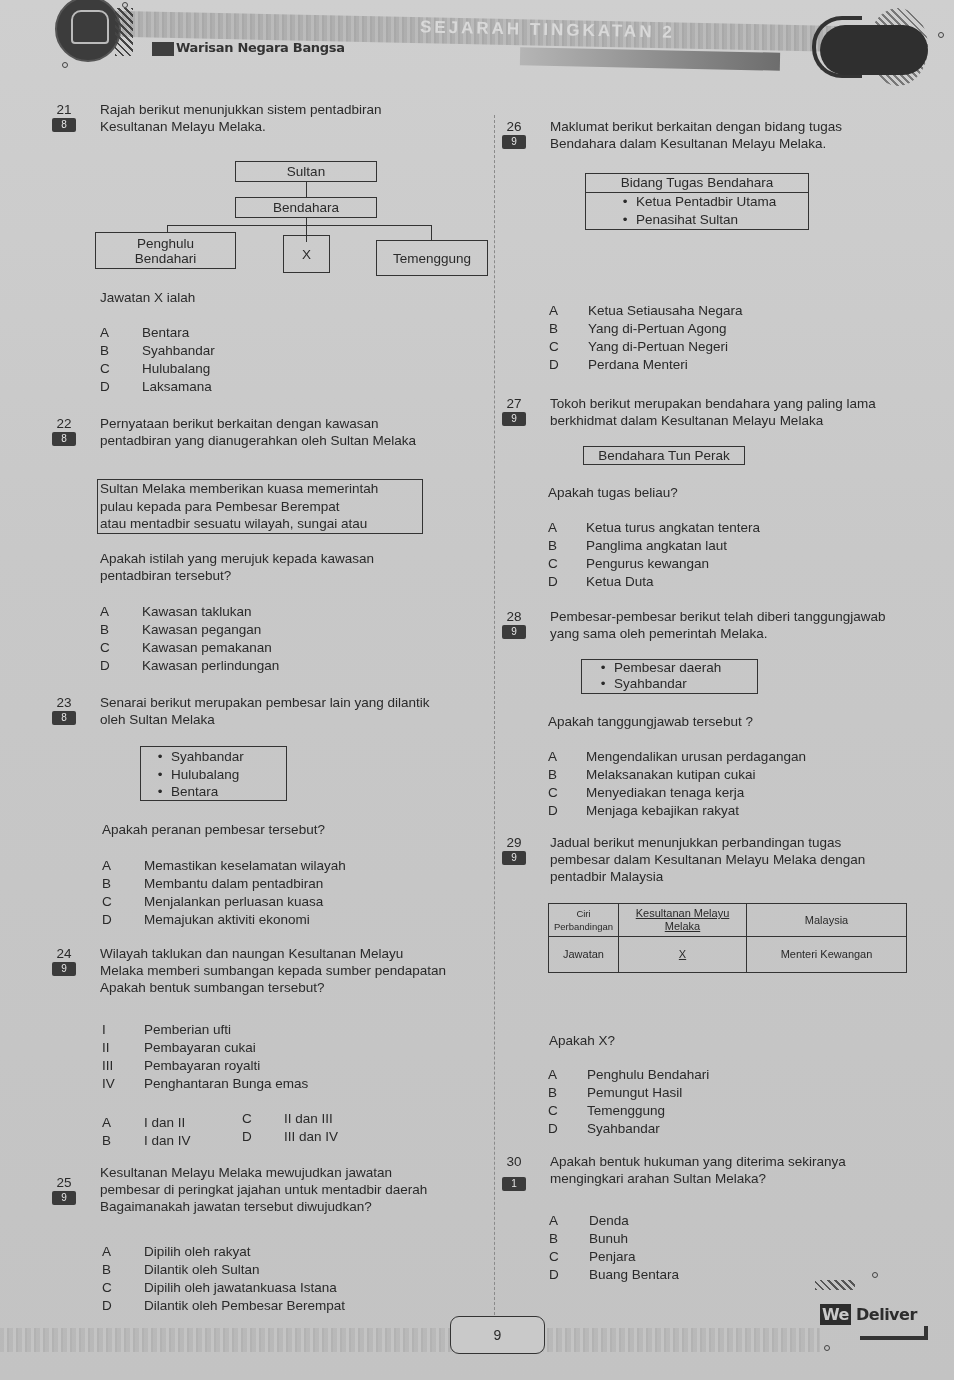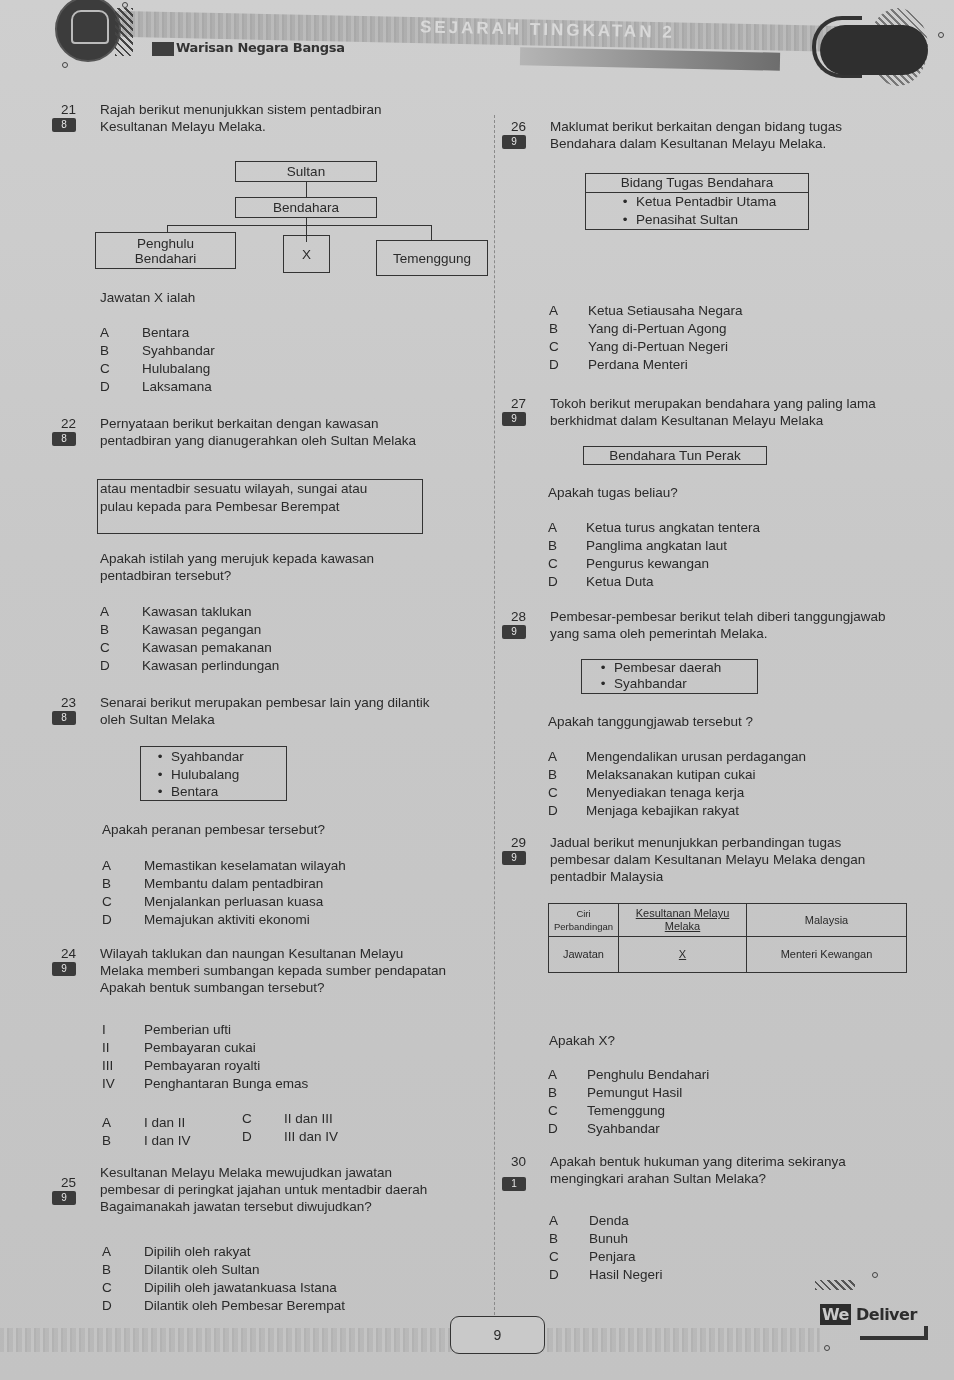--- a/index.html
+++ b/index.html
@@ -62,21 +62,21 @@
   }
 
   
   .divider {
     position: absolute; left: 494px; top: 115px; width: 0; height: 1200px;
     border-left: 1px dashed #8a8a8a;
   }
 
   
   .q { position: absolute; font-size: 13.5px; line-height: 17px; }
-  .qnum { position: absolute; left: 0; top: 0; width: 24px; font-size: 13.5px; text-align: right; }
+  .qnum { position: absolute; left: 0; top: 0; width: 24px; font-size: 13.5px; text-align: center; }
   .qbadge {
     position: absolute; left: 0; top: 17px; width: 24px; height: 14px; background: #3b3b3b;
     color: #e6e6e6; font-size: 10px; line-height: 14px; text-align: center; border-radius: 2px;
   }
   .qtext { position: absolute; left: 48px; top: 0; white-space: pre-line; }
   .opts { position: absolute; }
   .opt { height: 18px; white-space: nowrap; }
   .opt .l { display: inline-block; width: 42px; }
   .boxed {
     position: absolute; border: 1.5px solid #333; background: transparent; font-size: 13.5px;
@@ -174,22 +174,23 @@
     <div class="opt"><span class="l">D</span><span>Laksamana</span></div>
   </div>
 
   <div class="q" style="left:52px;top:415px;width:440px;height:40px">
     <div class="qnum">22</div>
     <div class="qbadge">8</div>
     <div class="qtext">Pernyataan berikut berkaitan dengan kawasan
 pentadbiran yang dianugerahkan oleh Sultan Melaka</div>
   </div>
   <div class="boxed" style="left:97px;top:479px;width:326px;height:55px;padding-left:2px">
+    <div class="bullet-line">Sultan Melaka memberikan kuasa memerintah</div>
+    <div class="bullet-line">pulau kepada  para Pembesar Berempat</div>
     <div class="bullet-line">atau mentadbir sesuatu wilayah, sungai atau</div>
-    <div class="bullet-line">pulau kepada  para Pembesar Berempat</div>
   </div>
   <div class="q" style="left:100px;top:550px;white-space:pre-line">Apakah istilah yang merujuk kepada kawasan
 pentadbiran tersebut?</div>
   <div class="opts q" style="left:100px;top:603px">
     <div class="opt"><span class="l">A</span><span>Kawasan taklukan</span></div>
     <div class="opt"><span class="l">B</span><span>Kawasan pegangan</span></div>
     <div class="opt"><span class="l">C</span><span>Kawasan pemakanan</span></div>
     <div class="opt"><span class="l">D</span><span>Kawasan perlindungan</span></div>
   </div>
 
@@ -265,21 +266,21 @@
     <div class="opt"><span class="l" style="width:39px">C</span><span>Yang di-Pertuan Negeri</span></div>
     <div class="opt"><span class="l" style="width:39px">D</span><span>Perdana Menteri</span></div>
   </div>
 
   <div class="q" style="left:502px;top:395px;width:440px;height:40px">
     <div class="qnum">27</div>
     <div class="qbadge">9</div>
     <div class="qtext">Tokoh berikut merupakan bendahara yang paling lama
 berkhidmat dalam Kesultanan Melayu Melaka</div>
   </div>
-  <div class="boxed" style="left:583px;top:446px;width:184px;height:19px">
+  <div class="boxed" style="left:583px;top:446px;width:162px;height:19px">
     <div class="box-line">Bendahara Tun Perak</div>
   </div>
   <div class="q" style="left:548px;top:484px">Apakah tugas beliau?</div>
   <div class="opts q" style="left:548px;top:519px">
     <div class="opt"><span class="l" style="width:38px">A</span><span>Ketua turus angkatan tentera</span></div>
     <div class="opt"><span class="l" style="width:38px">B</span><span>Panglima angkatan laut</span></div>
     <div class="opt"><span class="l" style="width:38px">C</span><span>Pengurus kewangan</span></div>
     <div class="opt"><span class="l" style="width:38px">D</span><span>Ketua Duta</span></div>
   </div>
 
@@ -335,21 +336,21 @@
   <div class="q" style="left:502px;top:1153px;width:440px;height:40px">
     <div class="qnum">30</div>
     <div class="qbadge" style="top:24px">1</div>
     <div class="qtext">Apakah bentuk hukuman yang diterima sekiranya
 mengingkari arahan  Sultan Melaka?</div>
   </div>
   <div class="opts q" style="left:549px;top:1212px">
     <div class="opt"><span class="l" style="width:40px">A</span><span>Denda</span></div>
     <div class="opt"><span class="l" style="width:40px">B</span><span>Bunuh</span></div>
     <div class="opt"><span class="l" style="width:40px">C</span><span>Penjara</span></div>
-    <div class="opt"><span class="l" style="width:40px">D</span><span>Hasil Negeri</span></div>
+    <div class="opt"><span class="l" style="width:40px">D</span><span>Buang Bentara</span></div>
   </div>
 
   <div class="footer-band"></div>
   <div class="page-num-box">9</div>
   <div class="brand-hatch"></div>
   <div class="circle-dot" style="left:872px;top:1272px"></div>
   <div class="circle-dot" style="left:824px;top:1345px"></div>
   <div class="brand">
     <span class="we">We</span>
     <span>Deliver</span>

